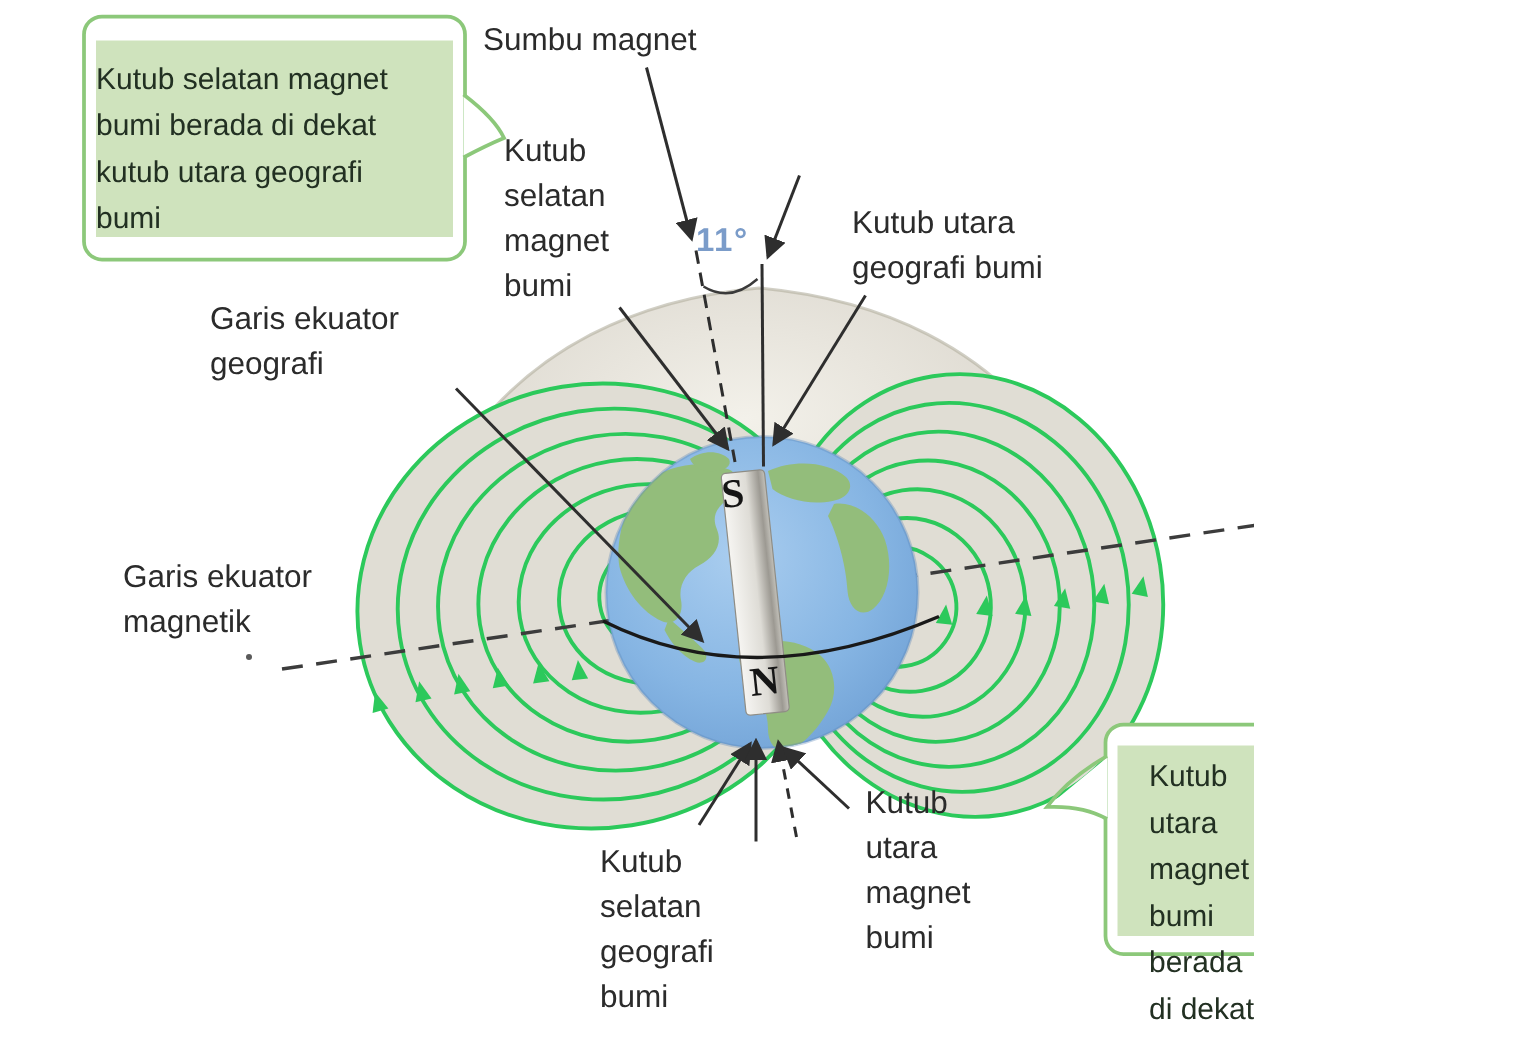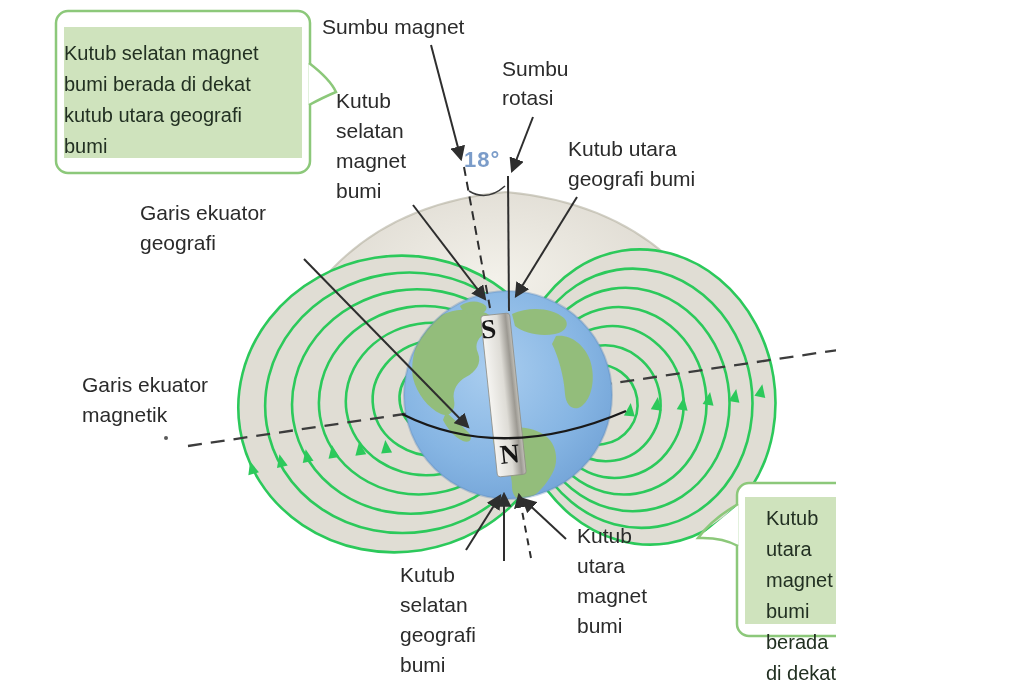--- a/index.html
+++ b/index.html
@@ -127,29 +127,27 @@
 
   <g>
     <rect x="737" y="483" width="233" height="153" rx="12" fill="#ffffff" stroke="#8cc87a" stroke-width="2.5"></rect>
     <rect x="745" y="497" width="217" height="127" fill="#cfe3bd"></rect>
     <polygon points="738,505 698,538 738,545" fill="#ffffff"></polygon>
     <path d="M738,504 Q712,519 698,538 Q722,537 738,546" fill="none" stroke="#8cc87a" stroke-width="2.5"></path>
   </g>
 </svg>
 
 <div class="lbl" style="left:322px;top:12px;">Sumbu magnet</div>
-<div class="lbl" style="left:502px;top:54px;line-height:29px;">Sumbu
-rotasi</div>
 <div class="lbl" style="left:336px;top:86px;">Kutub
 selatan
 magnet
 bumi</div>
 <div class="lbl" style="left:568px;top:134px;">Kutub utara
 geografi bumi</div>
-<div class="angle-lbl" style="left:464px;top:147px;">18°</div>
+<div class="angle-lbl" style="left:464px;top:147px;">11°</div>
 <div class="lbl" style="left:140px;top:198px;">Garis ekuator
 geografi</div>
 <div class="lbl" style="left:82px;top:370px;">Garis ekuator
 magnetik</div>
 <div class="lbl" style="left:400px;top:560px;">Kutub
 selatan
 geografi
 bumi</div>
 <div class="lbl" style="left:577px;top:521px;">Kutub
 utara

